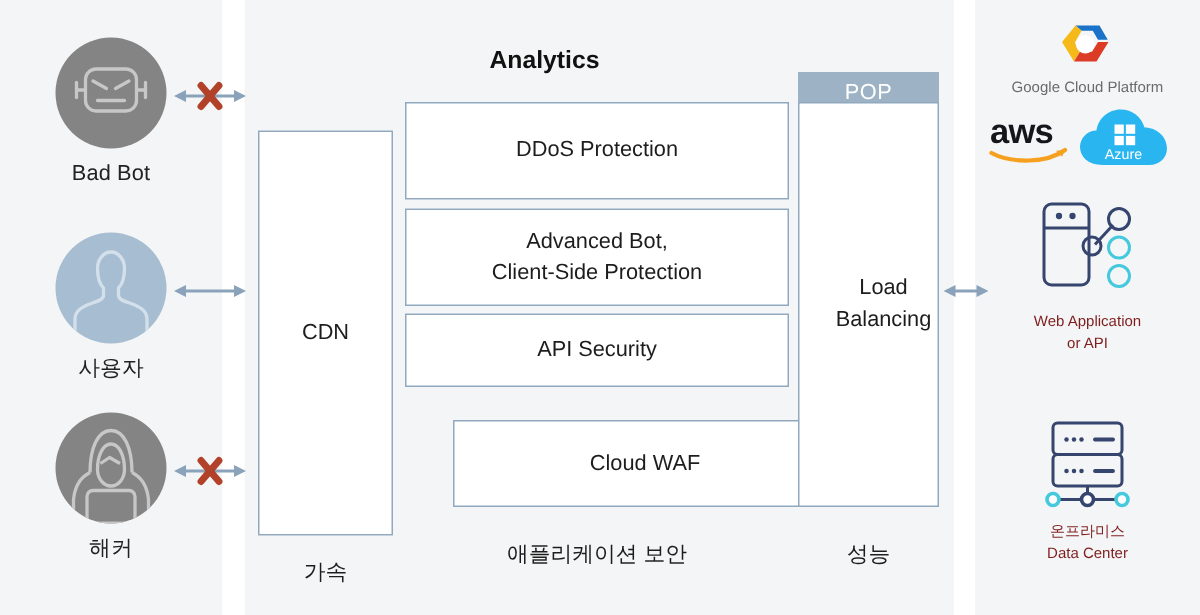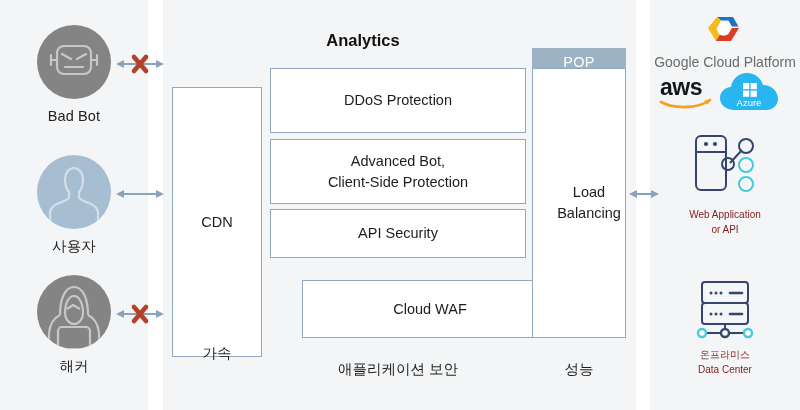--- a/index.html
+++ b/index.html
@@ -56,21 +56,21 @@
   #box-cdn{left:172px;top:68px;width:90px;height:270px;margin-top:19px;}
   #box-ddos{left:270px;top:68px;width:256px;height:65px;}
   #box-bot{left:270px;top:139px;width:256px;height:65px;}
   #box-api{left:270px;top:209px;width:256px;height:49px;}
   #box-waf{left:270px;top:280px;width:256px;height:58px;margin-left:32px;}
   #box-lb{left:532px;top:68px;width:94px;height:270px;}
 
   .cap{
     position:absolute;text-align:center;font-size:14.5px;color:#1d1d1d;
   }
-  #cap-cdn{left:172px;top:344px;width:90px;}
+  #cap-cdn{left:172px;top:372px;width:90px;}
   #cap-sec{left:270px;top:360px;width:256px;}
   #cap-perf{left:532px;top:360px;width:94px;}
 
   
   .rlabel{
     position:absolute;left:650px;width:150px;text-align:center;
     font-size:10px;color:#7f1d1d;line-height:1.45;
   }
   .ricon{position:absolute;}
 </style>
@@ -186,21 +186,21 @@
   <div class="cap" id="cap-perf">성능</div>
 
   <svg class="ricon" style="left:700px;top:10px;" width="50" height="42">
     <g transform="translate(25,20)">
       <path d="M-8 -13 L8 -13 L14 -3 L8 -13 Z M-8 -13 L8 -13 L13.5 -3.5 L7 -3.5 L3.5 -9.5 L-4 -9.5 Z" fill="#1a73c8"></path>
       <path d="M-8 -13 L-4 -9.5 L-8.5 -1.5 L-5 4.5 L-9 11 L-17 -2 Z" fill="#f5ba19"></path>
       <path d="M14 -2 L6 11 L-9 11 L-5 4.5 L3 4.5 L7 -2 Z" fill="#dc3b26"></path>
       <circle cx="-1.5" cy="-0.5" r="6.2" fill="#ffffff"></circle>
     </g>
   </svg>
-  <div class="rlabel" style="top:52px;font-size:14px;color:#6b6b6b;">Google Cloud Platform</div>
+  <div class="rlabel" style="top:52px;font-size:10px;color:#6b6b6b;">Google Cloud Platform</div>
 
   <svg class="ricon" style="left:658px;top:73px;" width="56" height="38">
     <text x="2" y="22" font-family="'Liberation Sans',sans-serif" font-size="23" font-weight="bold" fill="#13161a" letter-spacing="-0.5">aws</text>
     <path d="M3 29 C16 36 40 36 52 27" stroke="#f6a020" stroke-width="2.8" fill="none" stroke-linecap="round"></path>
     <polygon points="52,27 46,27.5 50,31.5" fill="#f6a020"></polygon>
   </svg>
 
   <svg class="ricon" style="left:718px;top:70px;" width="70" height="45">
     <path d="M17 40 C7 40 2 34 2 28 C2 22 7 17 13 17 C14 9 21 3 29 3 C37 3 43 8 45 15 C53 15 60 21 60 29 C60 35 55 40 48 40 Z" fill="#29b5f0"></path>
     <g fill="#ffffff">

